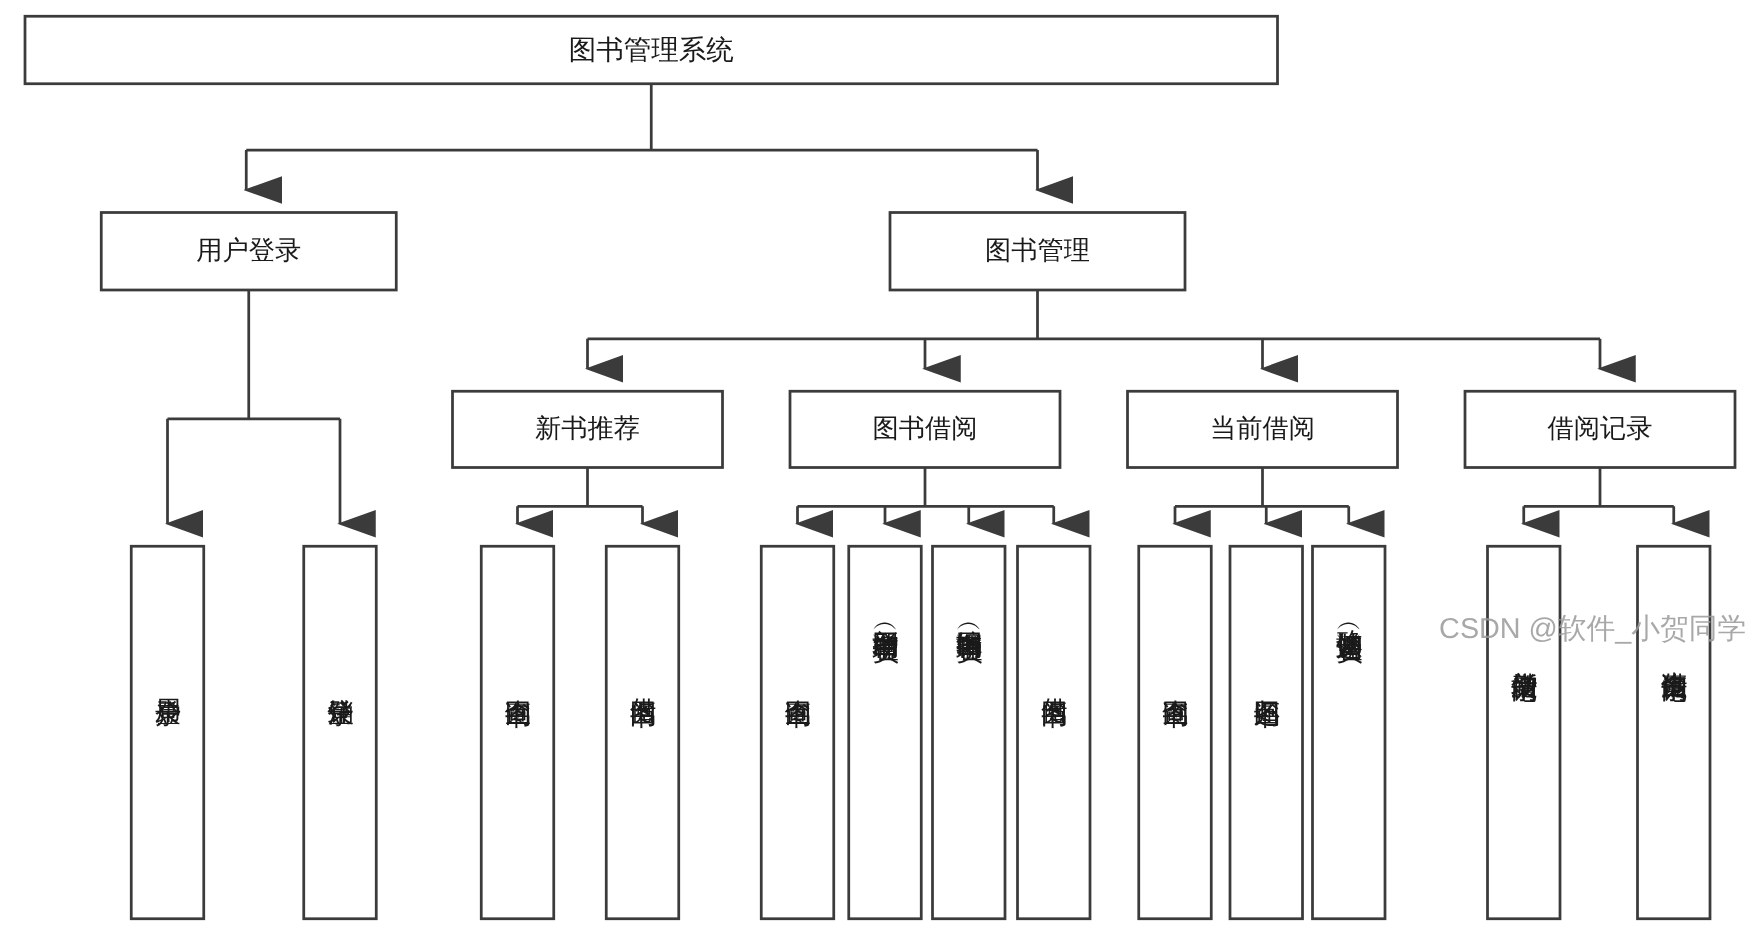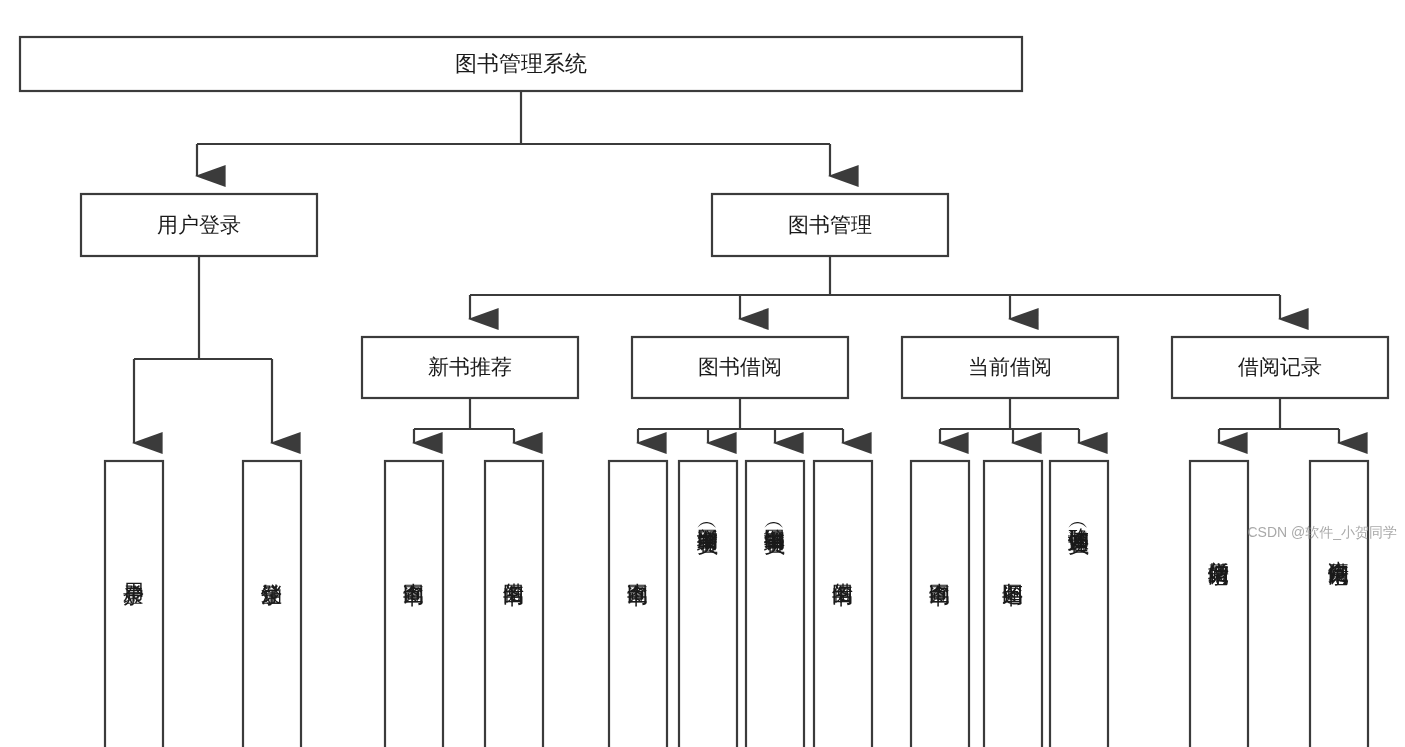--- a/index.html
+++ b/index.html
@@ -13,21 +13,20 @@
     font-family: "Liberation Sans", "DejaVu Sans", sans-serif;
     overflow: hidden;
     position: relative;
   }
   #diagram-root {
     position: absolute;
     left: 0;
     top: 0;
     width: 1405px;
     height: 524px;
-    margin-top: 24px;
   }
   svg.diagram {
     display: block;
     width: 1405px;
     height: 747px;
   }
   .node-rect {
     fill: #ffffff;
     stroke: #3b3b3b;
     stroke-width: 2.2;
@@ -66,21 +65,21 @@
     line-height: 1;
     color: #1a1a1a;
     letter-spacing: 1px;
     white-space: nowrap;
   }
   #watermark {
     position: absolute;
     right: 8px;
     bottom: 6px;
     font-family: "Liberation Sans", "DejaVu Sans", sans-serif;
-    font-size: 14px;
+    font-size: 23px;
     color: #9a9a9a;
     opacity: 0.85;
     white-space: nowrap;
     pointer-events: none;
   }
 </style>
 </head>
 <body>
 
 <div id="diagram-root">

